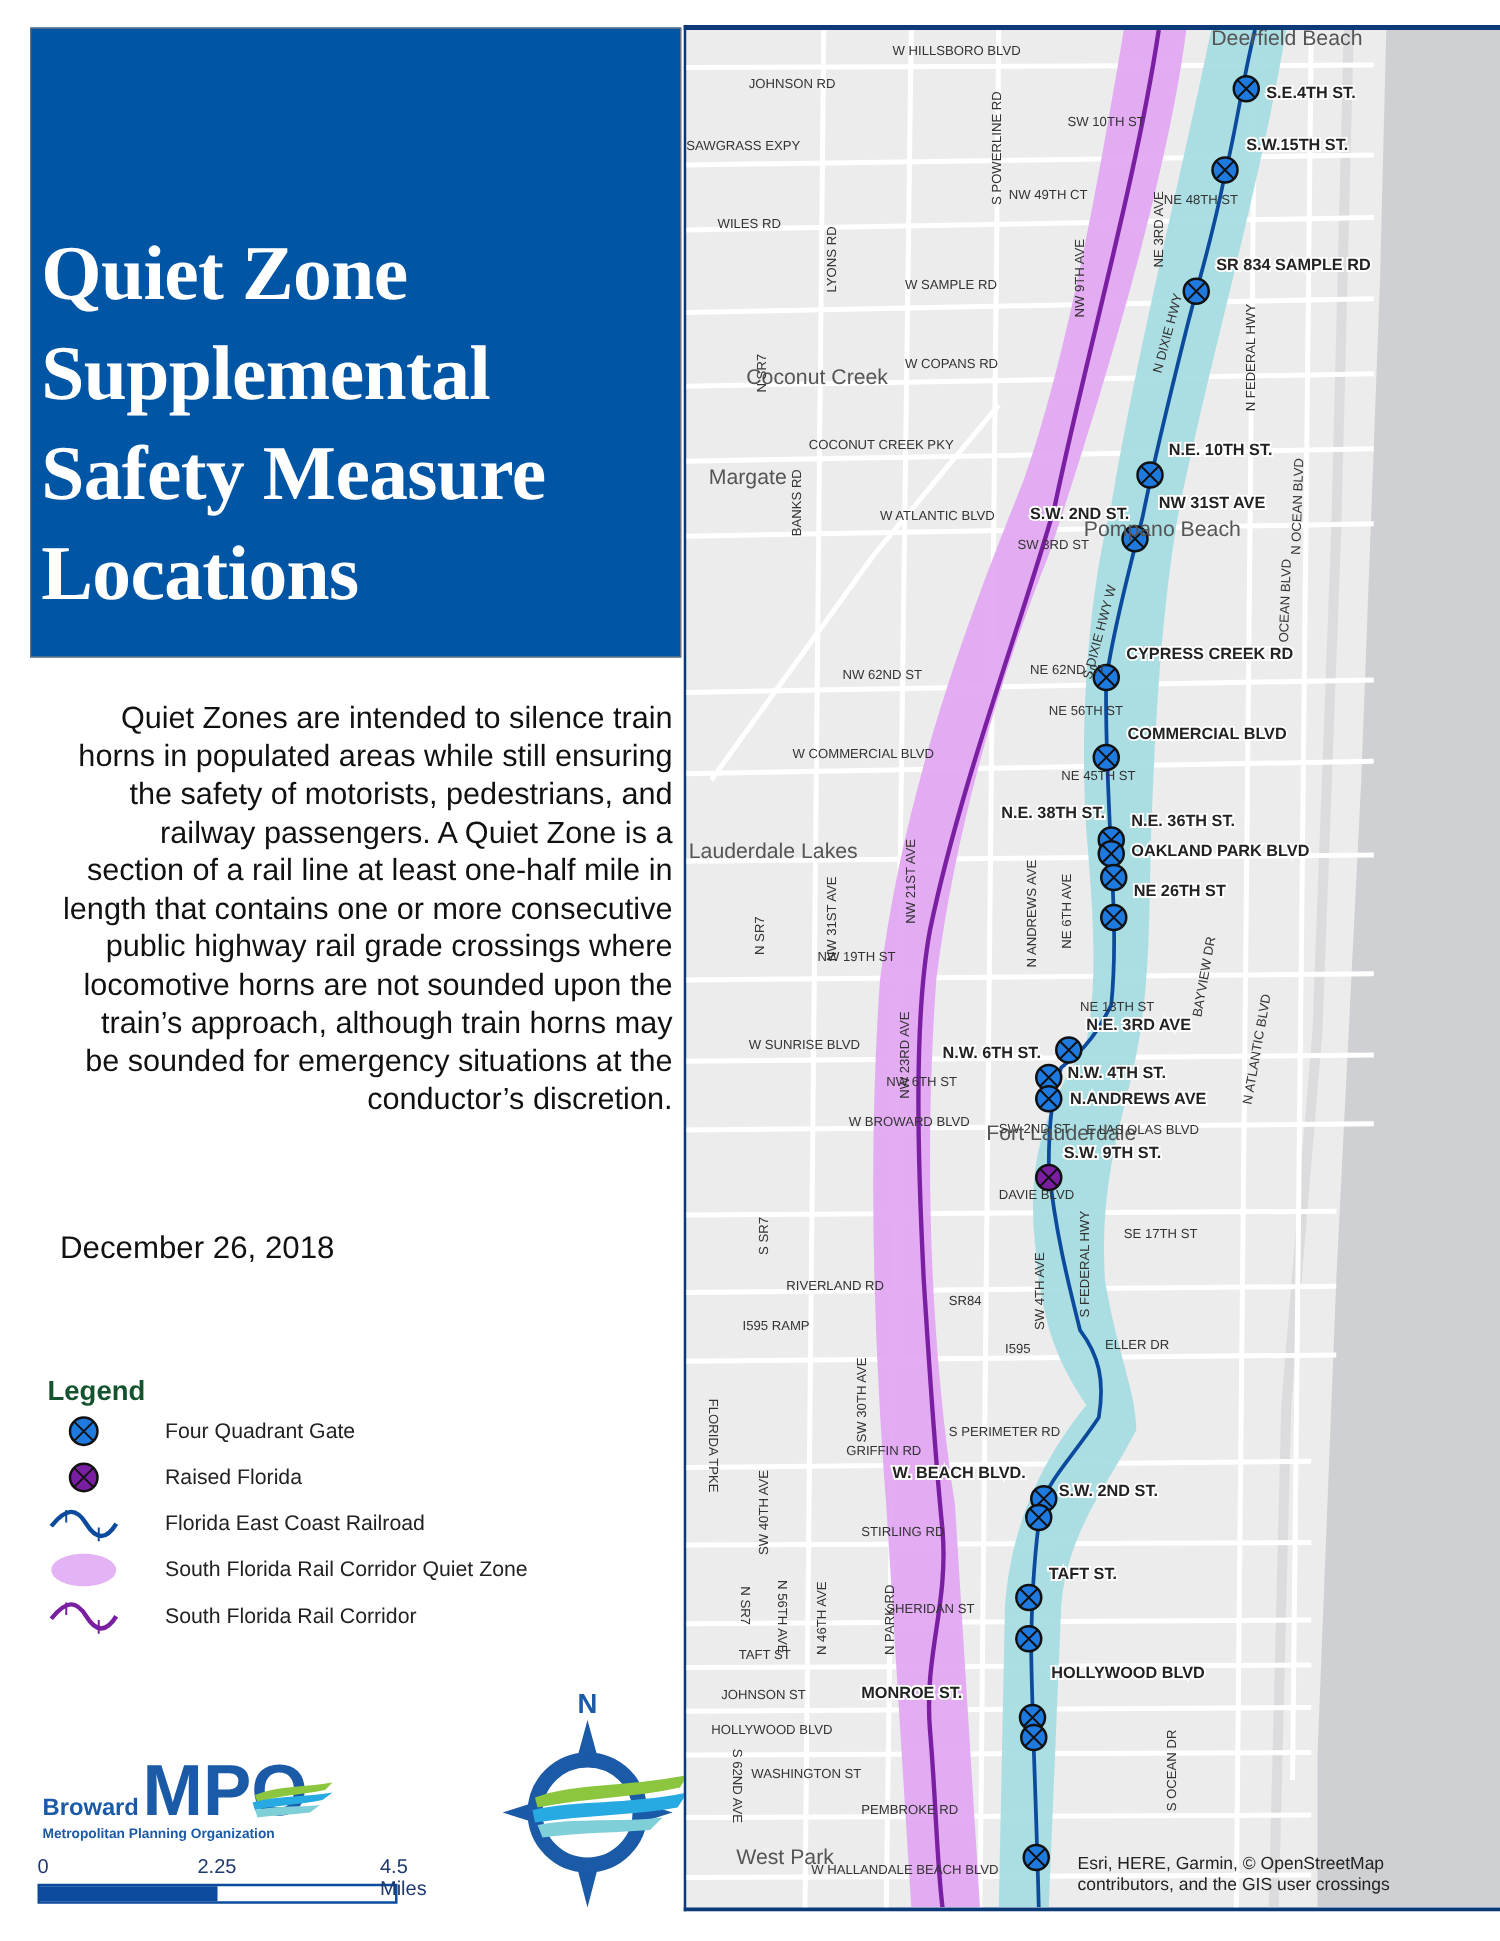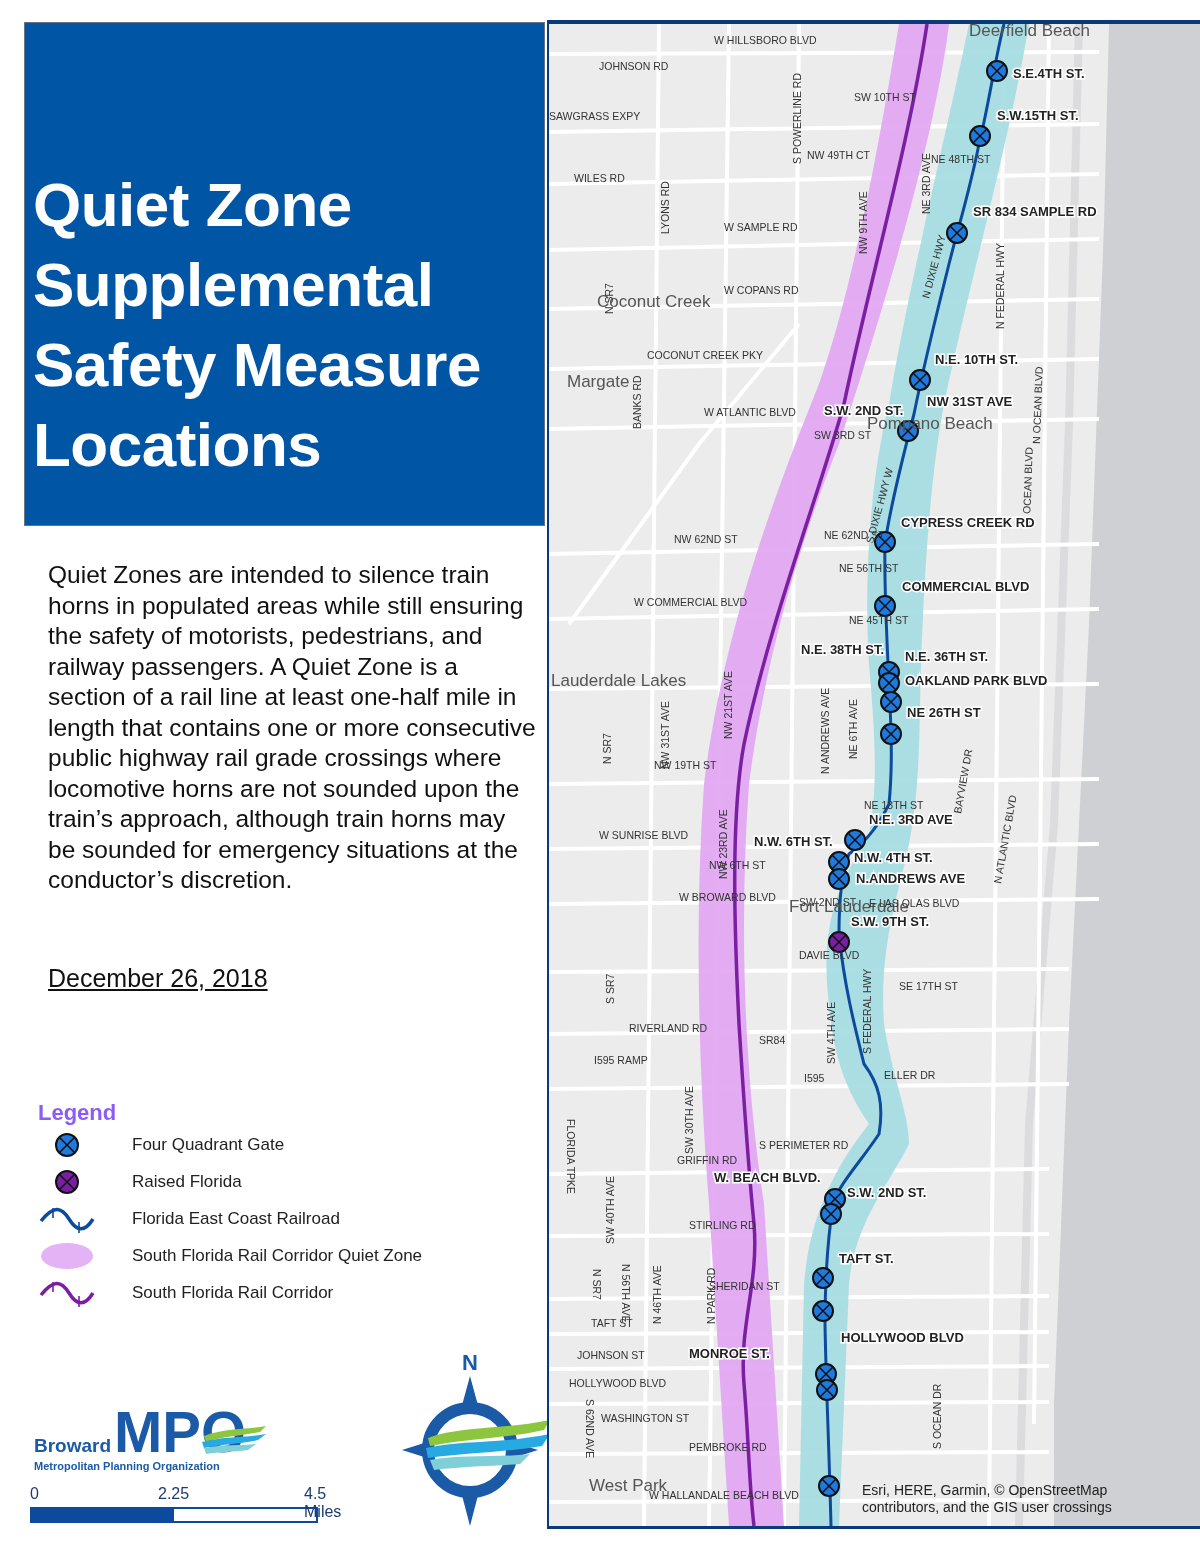--- a/index.html
+++ b/index.html
@@ -1,22 +1,22 @@
 <!DOCTYPE html>
 <html><head>
 <meta charset="utf-8">
 <style>
   html,body{margin:0;padding:0;background:#fff;}
   body{width:1200px;height:1553px;position:relative;overflow:hidden;font-family:"Liberation Sans",sans-serif;}
   .title-box{position:absolute;left:24px;top:22px;width:521px;height:504px;background:#0055a4;border:1px solid #6b7280;box-sizing:border-box;}
-  .title-text{position:absolute;left:8px;bottom:40px;color:#fff;font-weight:bold;font-size:62px;line-height:80px;letter-spacing:-0.5px;white-space:pre-line;}
-  .desc{position:absolute;left:48px;top:560px;width:490px;font-size:24.5px;line-height:30.5px;color:#111;}
-  .date{position:absolute;left:48px;top:964px;font-size:25px;color:#111;text-decoration:underline;}
+  .title-text{position:absolute;left:8px;bottom:26px;color:#fff;font-weight:bold;font-size:62px;line-height:80px;letter-spacing:-0.5px;white-space:pre-line;font-family:Liberation Serif, serif;}
+  .desc{position:absolute;left:48px;top:560px;width:490px;font-size:24.5px;line-height:30.5px;color:#111;text-align:right;}
+  .date{position:absolute;left:48px;top:984px;font-size:25px;color:#111;}
   .legend{position:absolute;left:38px;top:1100px;width:420px;}
-  .legend h2{margin:0;font-size:22px;font-weight:bold;color:#8b5cf6;}
+  .legend h2{margin:0;font-size:22px;font-weight:bold;color:#14532d;}
   .legend h3{margin:16px 0 6px 0;font-size:20px;font-weight:bold;color:#111;}
   .lg-row{display:flex;align-items:center;height:37px;font-size:17px;color:#222;gap:36px;}
   .lg-sym{width:58px;height:30px;display:flex;align-items:center;justify-content:center;}
   .map{position:absolute;left:547px;top:20px;width:653px;height:1509px;border-top:4px solid #0b3a78;border-left:2px solid #0b3a78;border-bottom:3px solid #0b3a78;box-sizing:border-box;background:#ececec;overflow:hidden;}
   .map svg{position:absolute;left:0;top:0;}
   .scalebar{position:absolute;left:30px;top:1485px;width:290px;}
   .scale-labels{position:relative;height:22px;font-size:16px;color:#1e3a6e;}
   .scale-labels span{position:absolute;top:0;}
   .scale-bar-outer{width:284px;height:12px;border:2px solid #0b4a9c;display:flex;}
   .scale-bar-fill{width:50%;background:#0b4a9c;}

